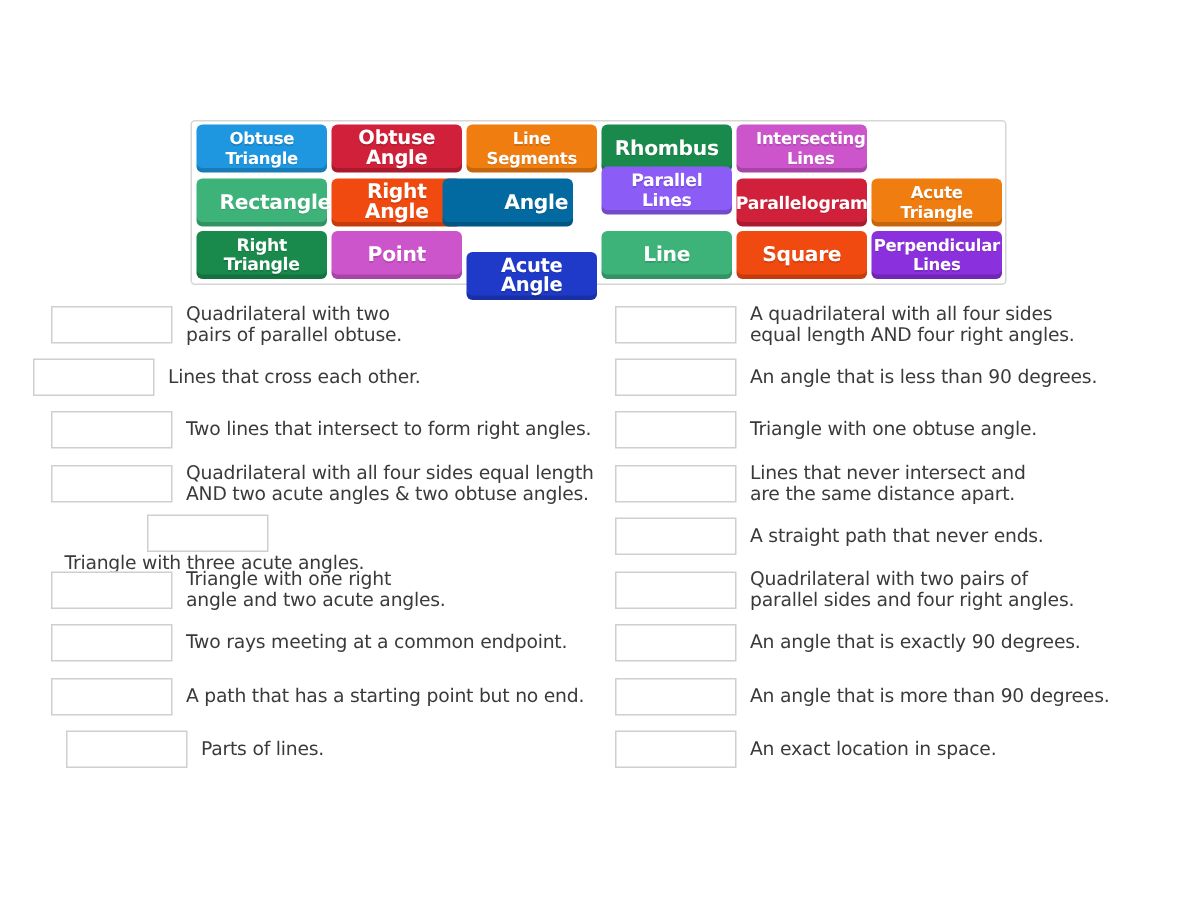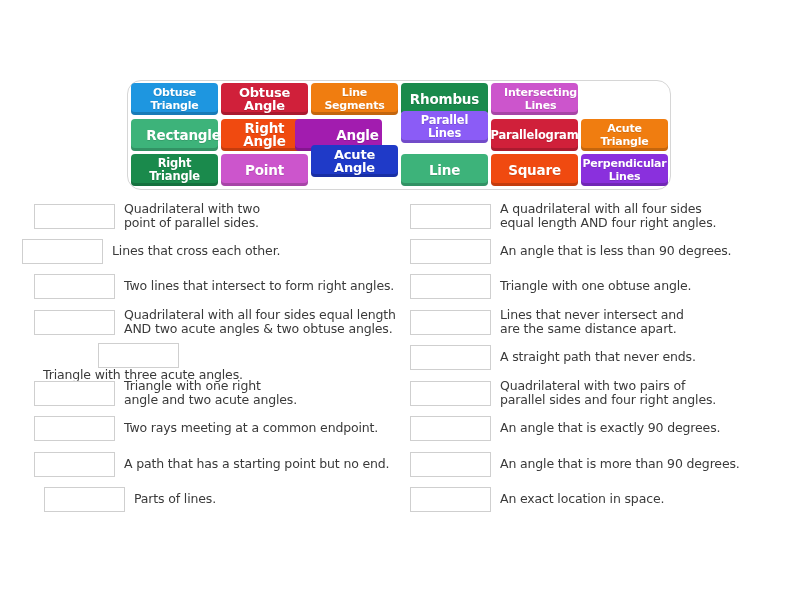--- a/index.html
+++ b/index.html
@@ -16,21 +16,21 @@
       width: 800px;
       height: 600px;
     }
     .tile-bank {
       position: absolute;
       left: 127px;
       top: 80px;
       width: 544px;
       height: 110px;
       border: 1px solid #d6d6d6;
-      border-radius: 14px;
+      border-radius: 3px;
       background: #ffffff;
       box-sizing: border-box;
     }
     .tile {
       position: absolute;
       width: 87px;
       height: 32px;
       border-radius: 4px;
       color: #ffffff;
       font-weight: bold;
@@ -97,58 +97,58 @@
       <div class="tile small" style="left: 363px; top: 2px; background: rgb(204, 85, 204); padding-left: 14px;">
         <span style="white-space: pre-line;">Intersecting
 Lines</span>
       </div>
       <div class="tile big" style="left: 3px; top: 38px; background: rgb(61, 179, 122); padding-left: 20px;">
         <span style="white-space: pre-line;">Rectangle</span>
       </div>
       <div class="tile big" style="left: 93px; top: 38px; background: rgb(240, 74, 16);">
         <span style="white-space: pre-line;">Right Angle</span>
       </div>
-      <div class="tile big" style="left: 167px; top: 38px; background: #a21caf; padding-left: 40px;">
+      <div class="tile big" style="left: 167px; top: 38px; background: #0369a1; padding-left: 40px;">
         <span style="white-space: pre-line;">Angle</span>
       </div>
       <div class="tile tiny" style="left: 273px; top: 30px; background: #8b5cf6;">
         <span style="white-space: pre-line;">Parallel Lines</span>
       </div>
       <div class="tile tiny" style="left: 363px; top: 38px; background: rgb(208, 32, 58);">
         <span style="white-space: pre-line;">Parallelogram</span>
       </div>
       <div class="tile small" style="left: 453px; top: 38px; background: rgb(240, 125, 16);">
         <span style="white-space: pre-line;">Acute
 Triangle</span>
       </div>
       <div class="tile tiny" style="left: 3px; top: 73px; background: rgb(26, 138, 76);">
         <span style="white-space: pre-line;">Right Triangle</span>
       </div>
       <div class="tile big" style="left: 93px; top: 73px; background: rgb(204, 85, 204);">
         <span style="white-space: pre-line;">Point</span>
       </div>
-      <div class="tile mid" style="left: 183px; top: 64px; background: rgb(31, 58, 200);">
+      <div class="tile mid" style="left: 183px; top: 87px; background: rgb(31, 58, 200);">
         <span style="white-space: pre-line;">Acute Angle</span>
       </div>
       <div class="tile big" style="left: 273px; top: 73px; background: rgb(61, 179, 122);">
         <span style="white-space: pre-line;">Line</span>
       </div>
       <div class="tile big" style="left: 363px; top: 73px; background: rgb(240, 74, 16);">
         <span style="white-space: pre-line;">Square</span>
       </div>
       <div class="tile small" style="left: 453px; top: 73px; background: rgb(138, 48, 221);">
         <span style="white-space: pre-line;">Perpendicular
 Lines</span>
       </div>
     </div>
   <div id="match-area">
       <div class="match-row" style="left: 34px; top: 202px;">
         <div class="drop-box"></div>
         <div class="clue">Quadrilateral with two
-point of parallel sides.</div>
+pairs of parallel obtuse.</div>
       </div>
       <div class="match-row" style="left: 22px; top: 237px;">
         <div class="drop-box"></div>
         <div class="clue">Lines that cross each other.</div>
       </div>
       <div class="match-row" style="left: 34px; top: 272px;">
         <div class="drop-box"></div>
         <div class="clue">Two lines that intersect to form right angles.</div>
       </div>
       <div class="match-row" style="left: 34px; top: 308px;">

